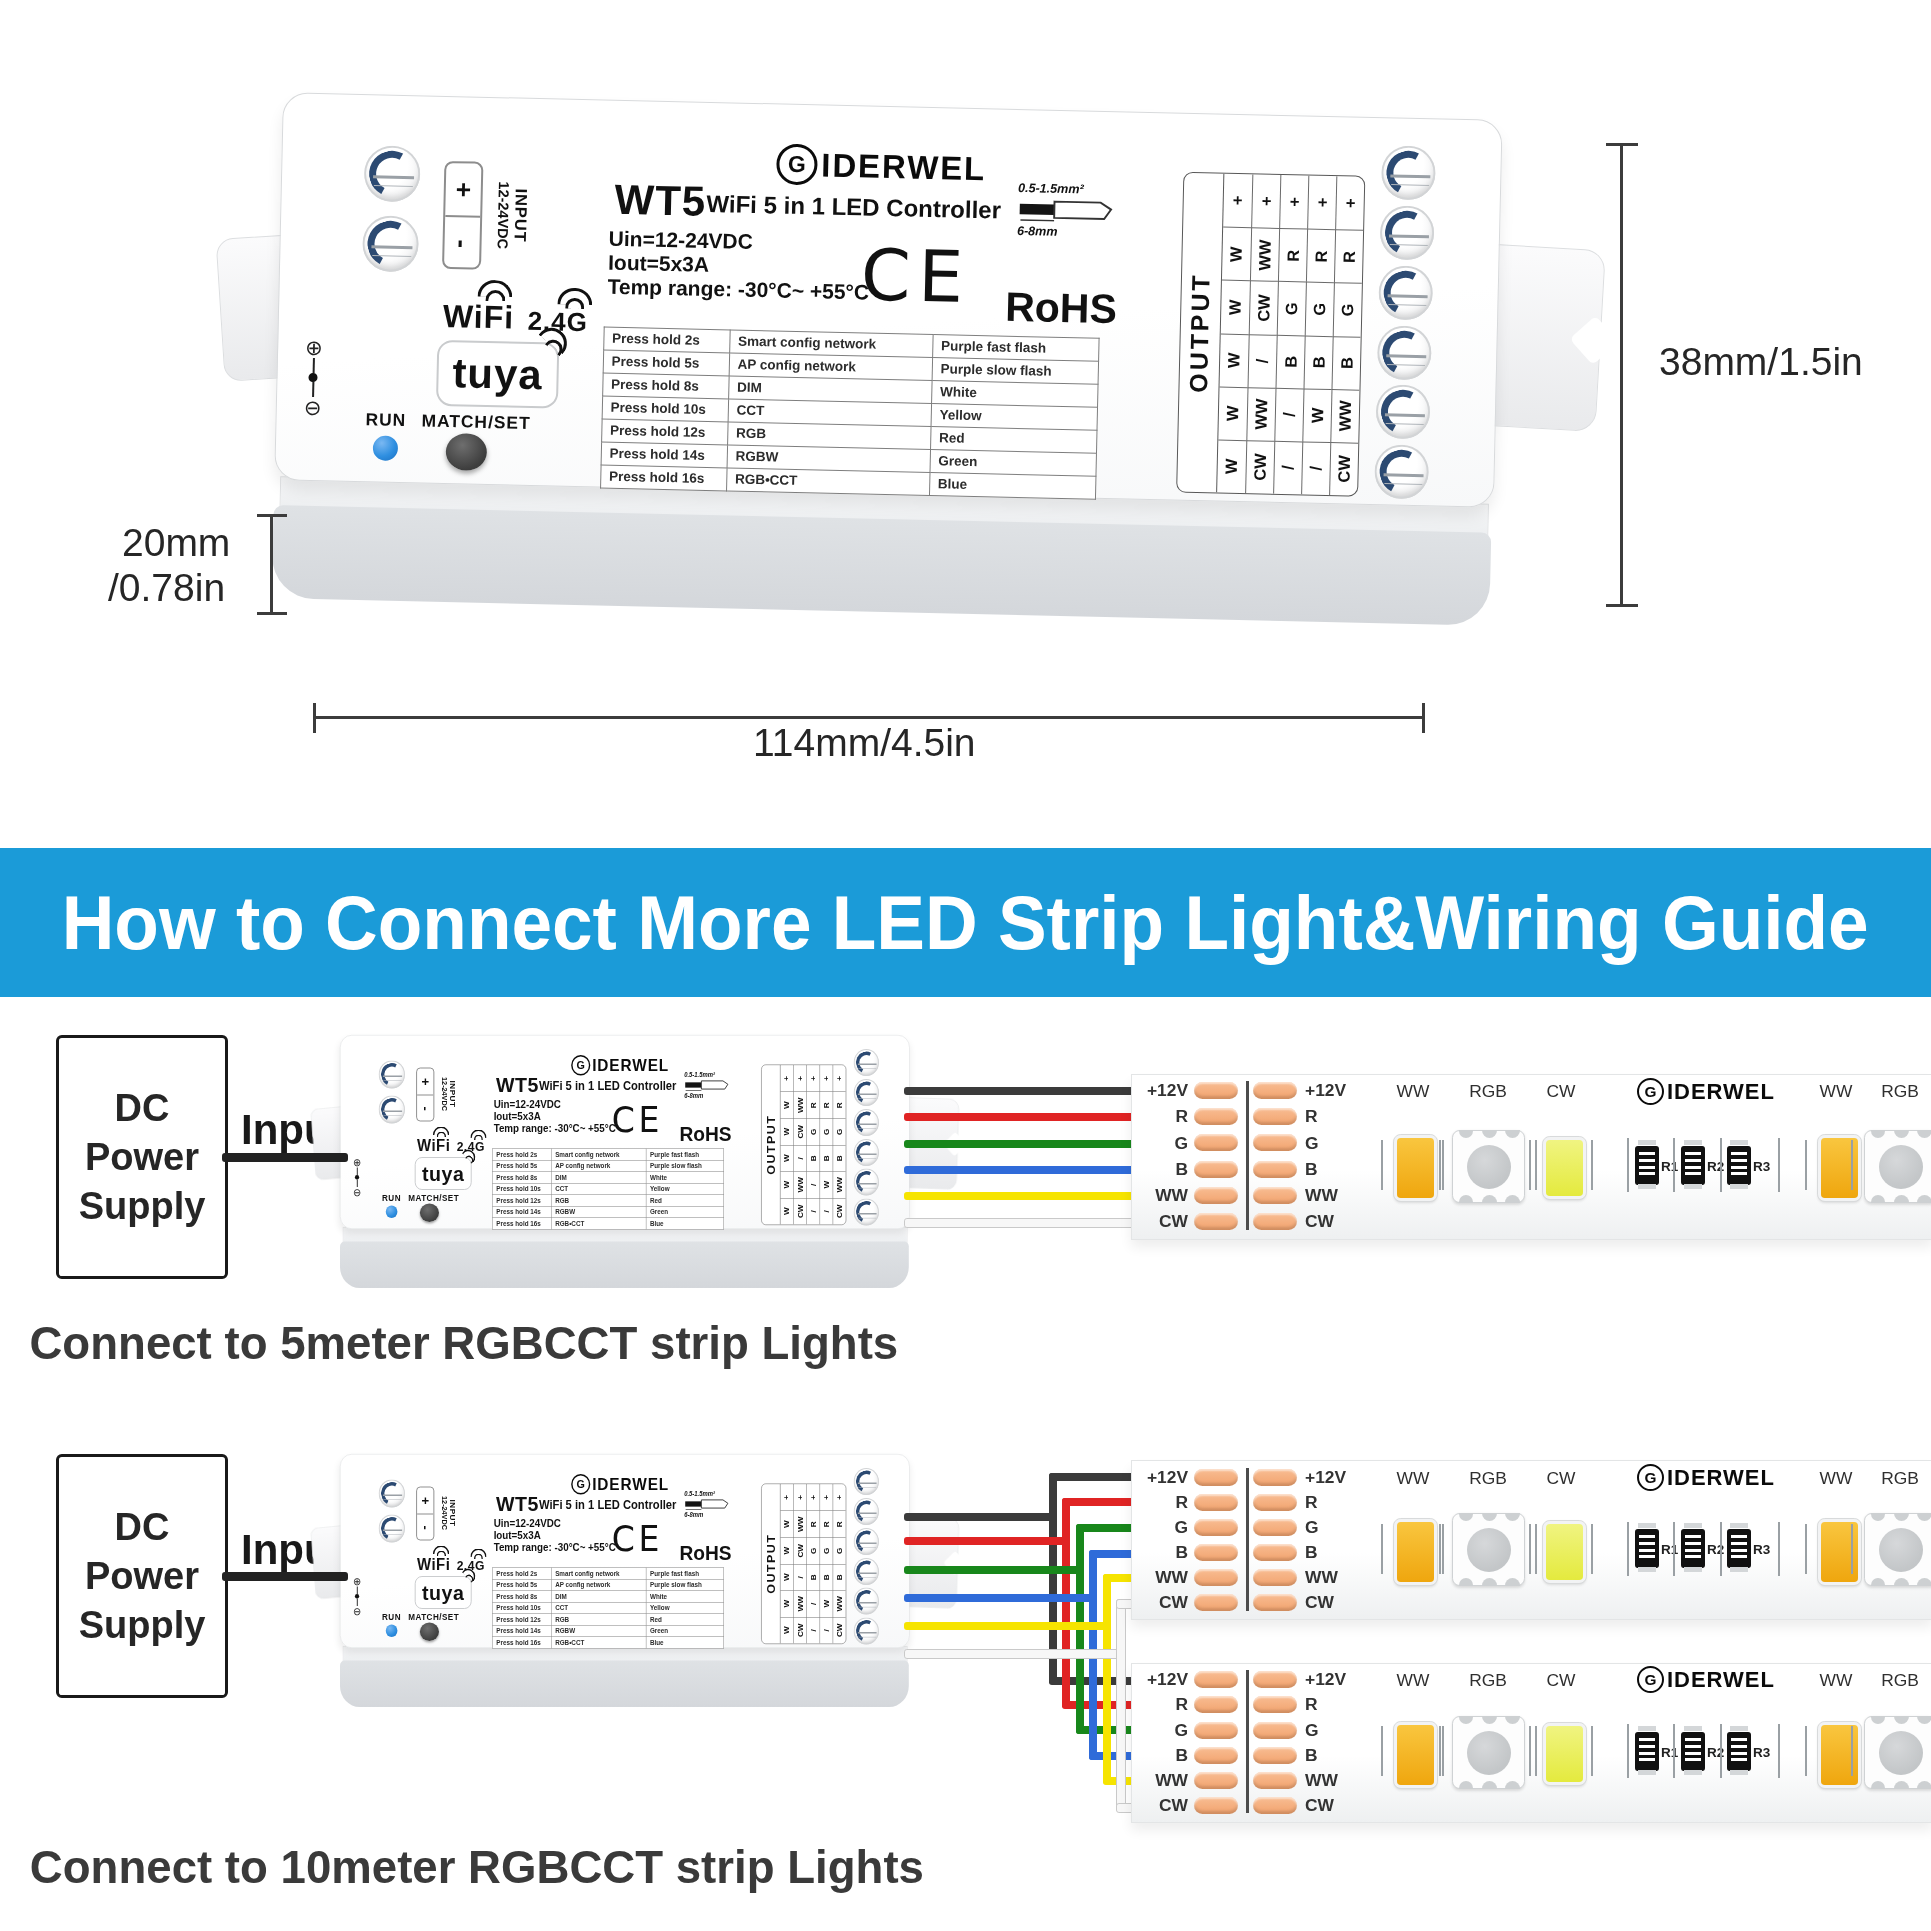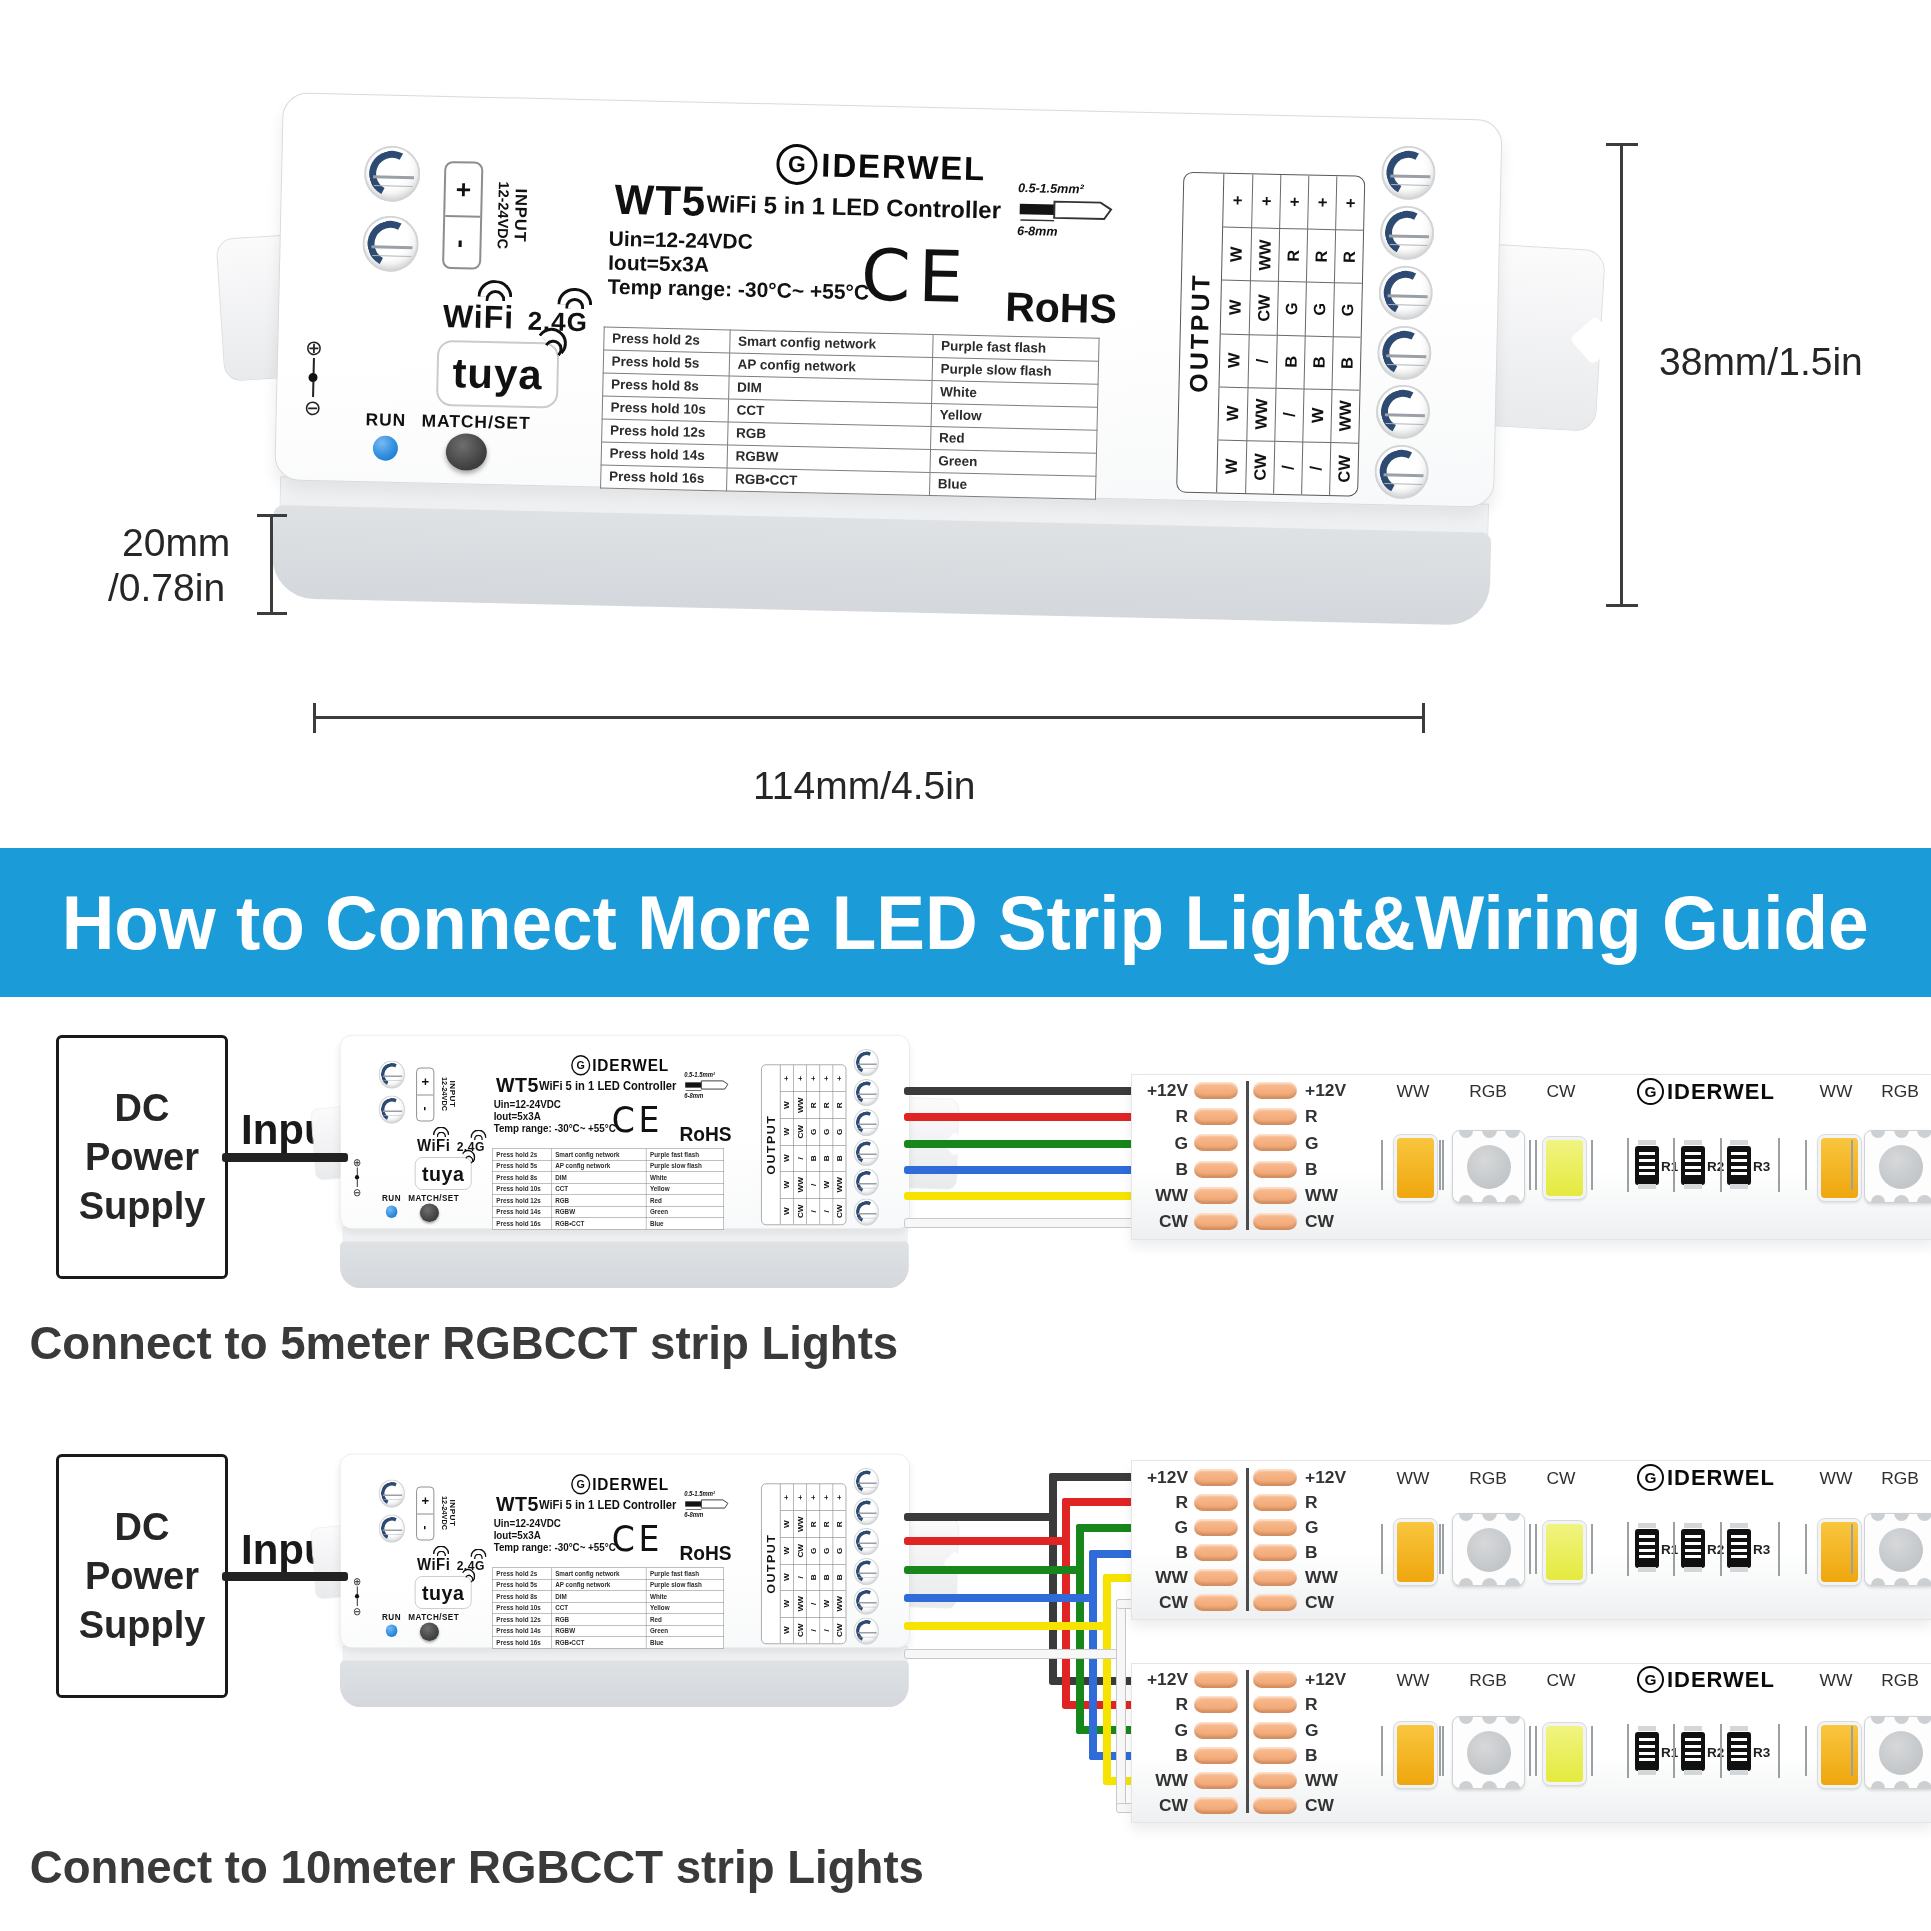--- a/index.html
+++ b/index.html
@@ -382,21 +382,21 @@
 
 <div class="dim-line" style="left:270px;top:516px;width:2.9px;height:98px"></div>
 <div class="dim-line" style="left:257px;top:514px;width:30px;height:2.9px"></div>
 <div class="dim-line" style="left:257px;top:612px;width:30px;height:2.9px"></div>
 <div class="dim-text" style="left:122px;top:521px">20mm</div>
 <div class="dim-text" style="left:108px;top:566px">/0.78in</div>
 
 <div class="dim-line" style="left:315px;top:716px;width:1110px;height:2.9px"></div>
 <div class="dim-line" style="left:313px;top:703px;width:2.9px;height:30px"></div>
 <div class="dim-line" style="left:1422px;top:703px;width:2.9px;height:30px"></div>
-<div class="dim-text" style="left:753px;top:764px">114mm/4.5in</div>
+<div class="dim-text" style="left:753px;top:721px">114mm/4.5in</div>
 
 <div class="banner" id="banner" style="top: 848px; height: 149px; background: rgb(27, 155, 216);">
   <span>How to Connect More LED Strip Light&amp;Wiring Guide</span>
 </div>
 
 <div class="psu" style="left:56px;top:1035px">
   <div>DC</div>
     <div>Power</div>
     <div>Supply</div>
 </div>

